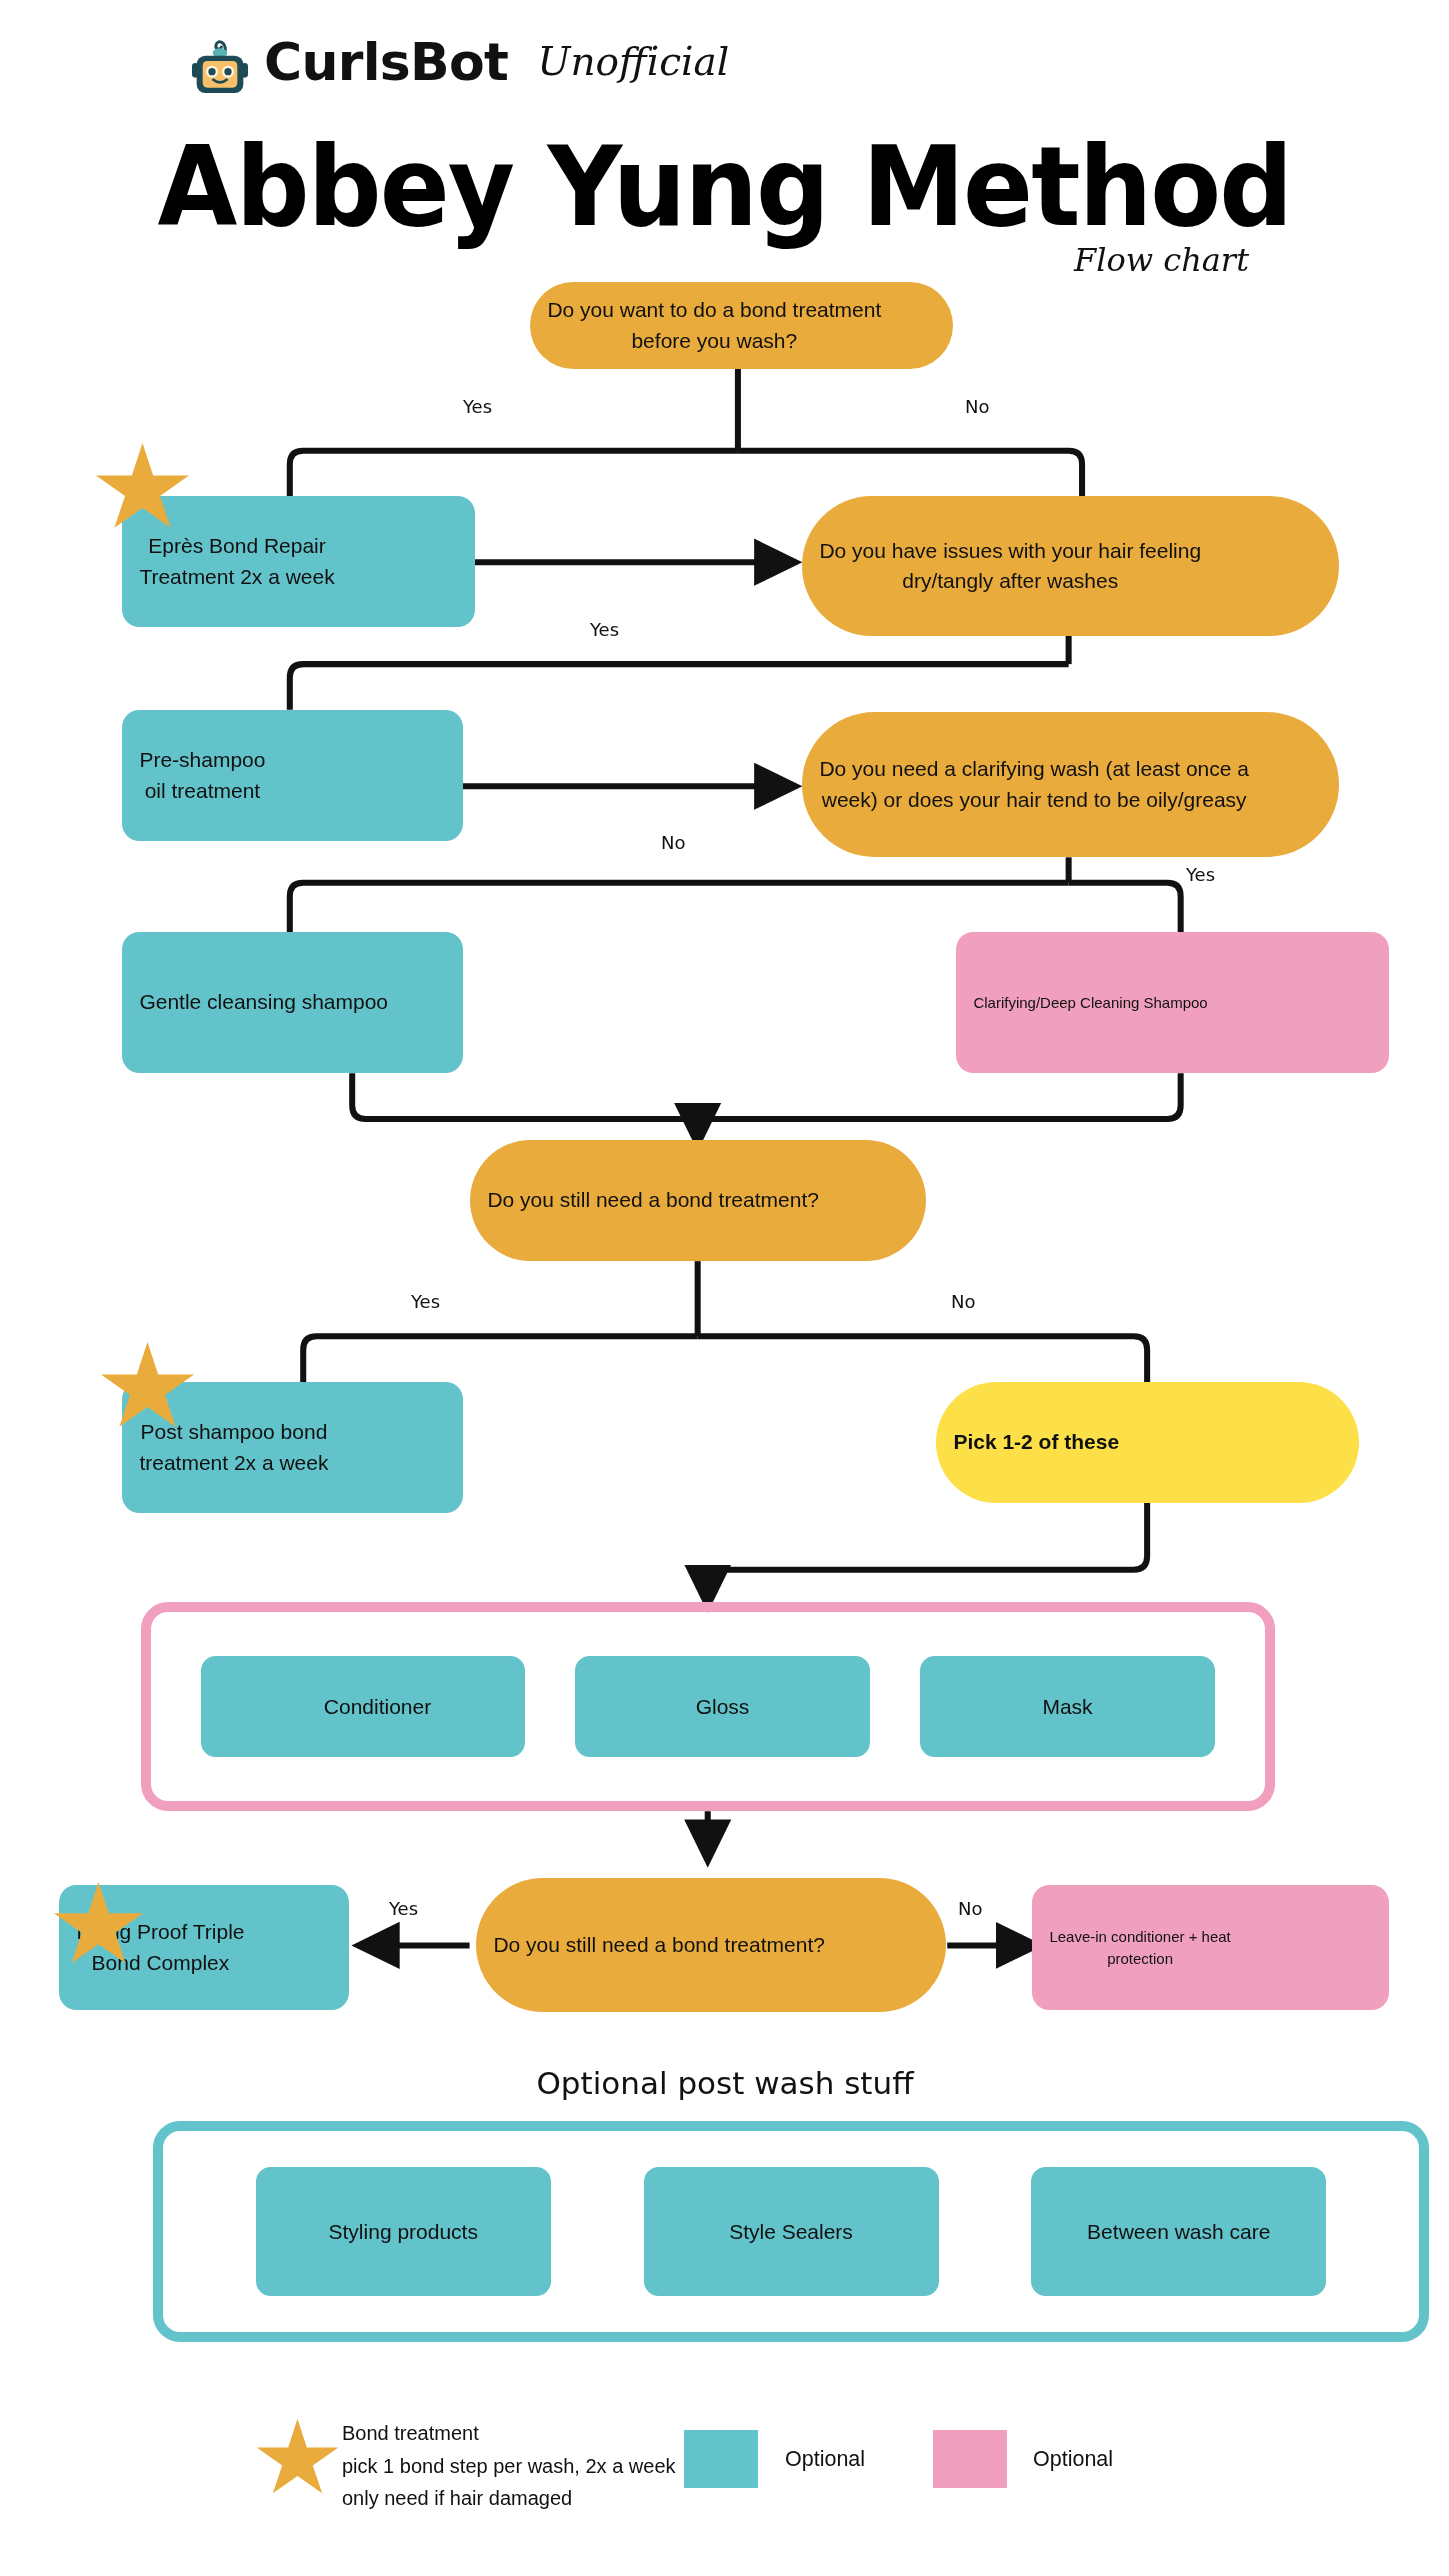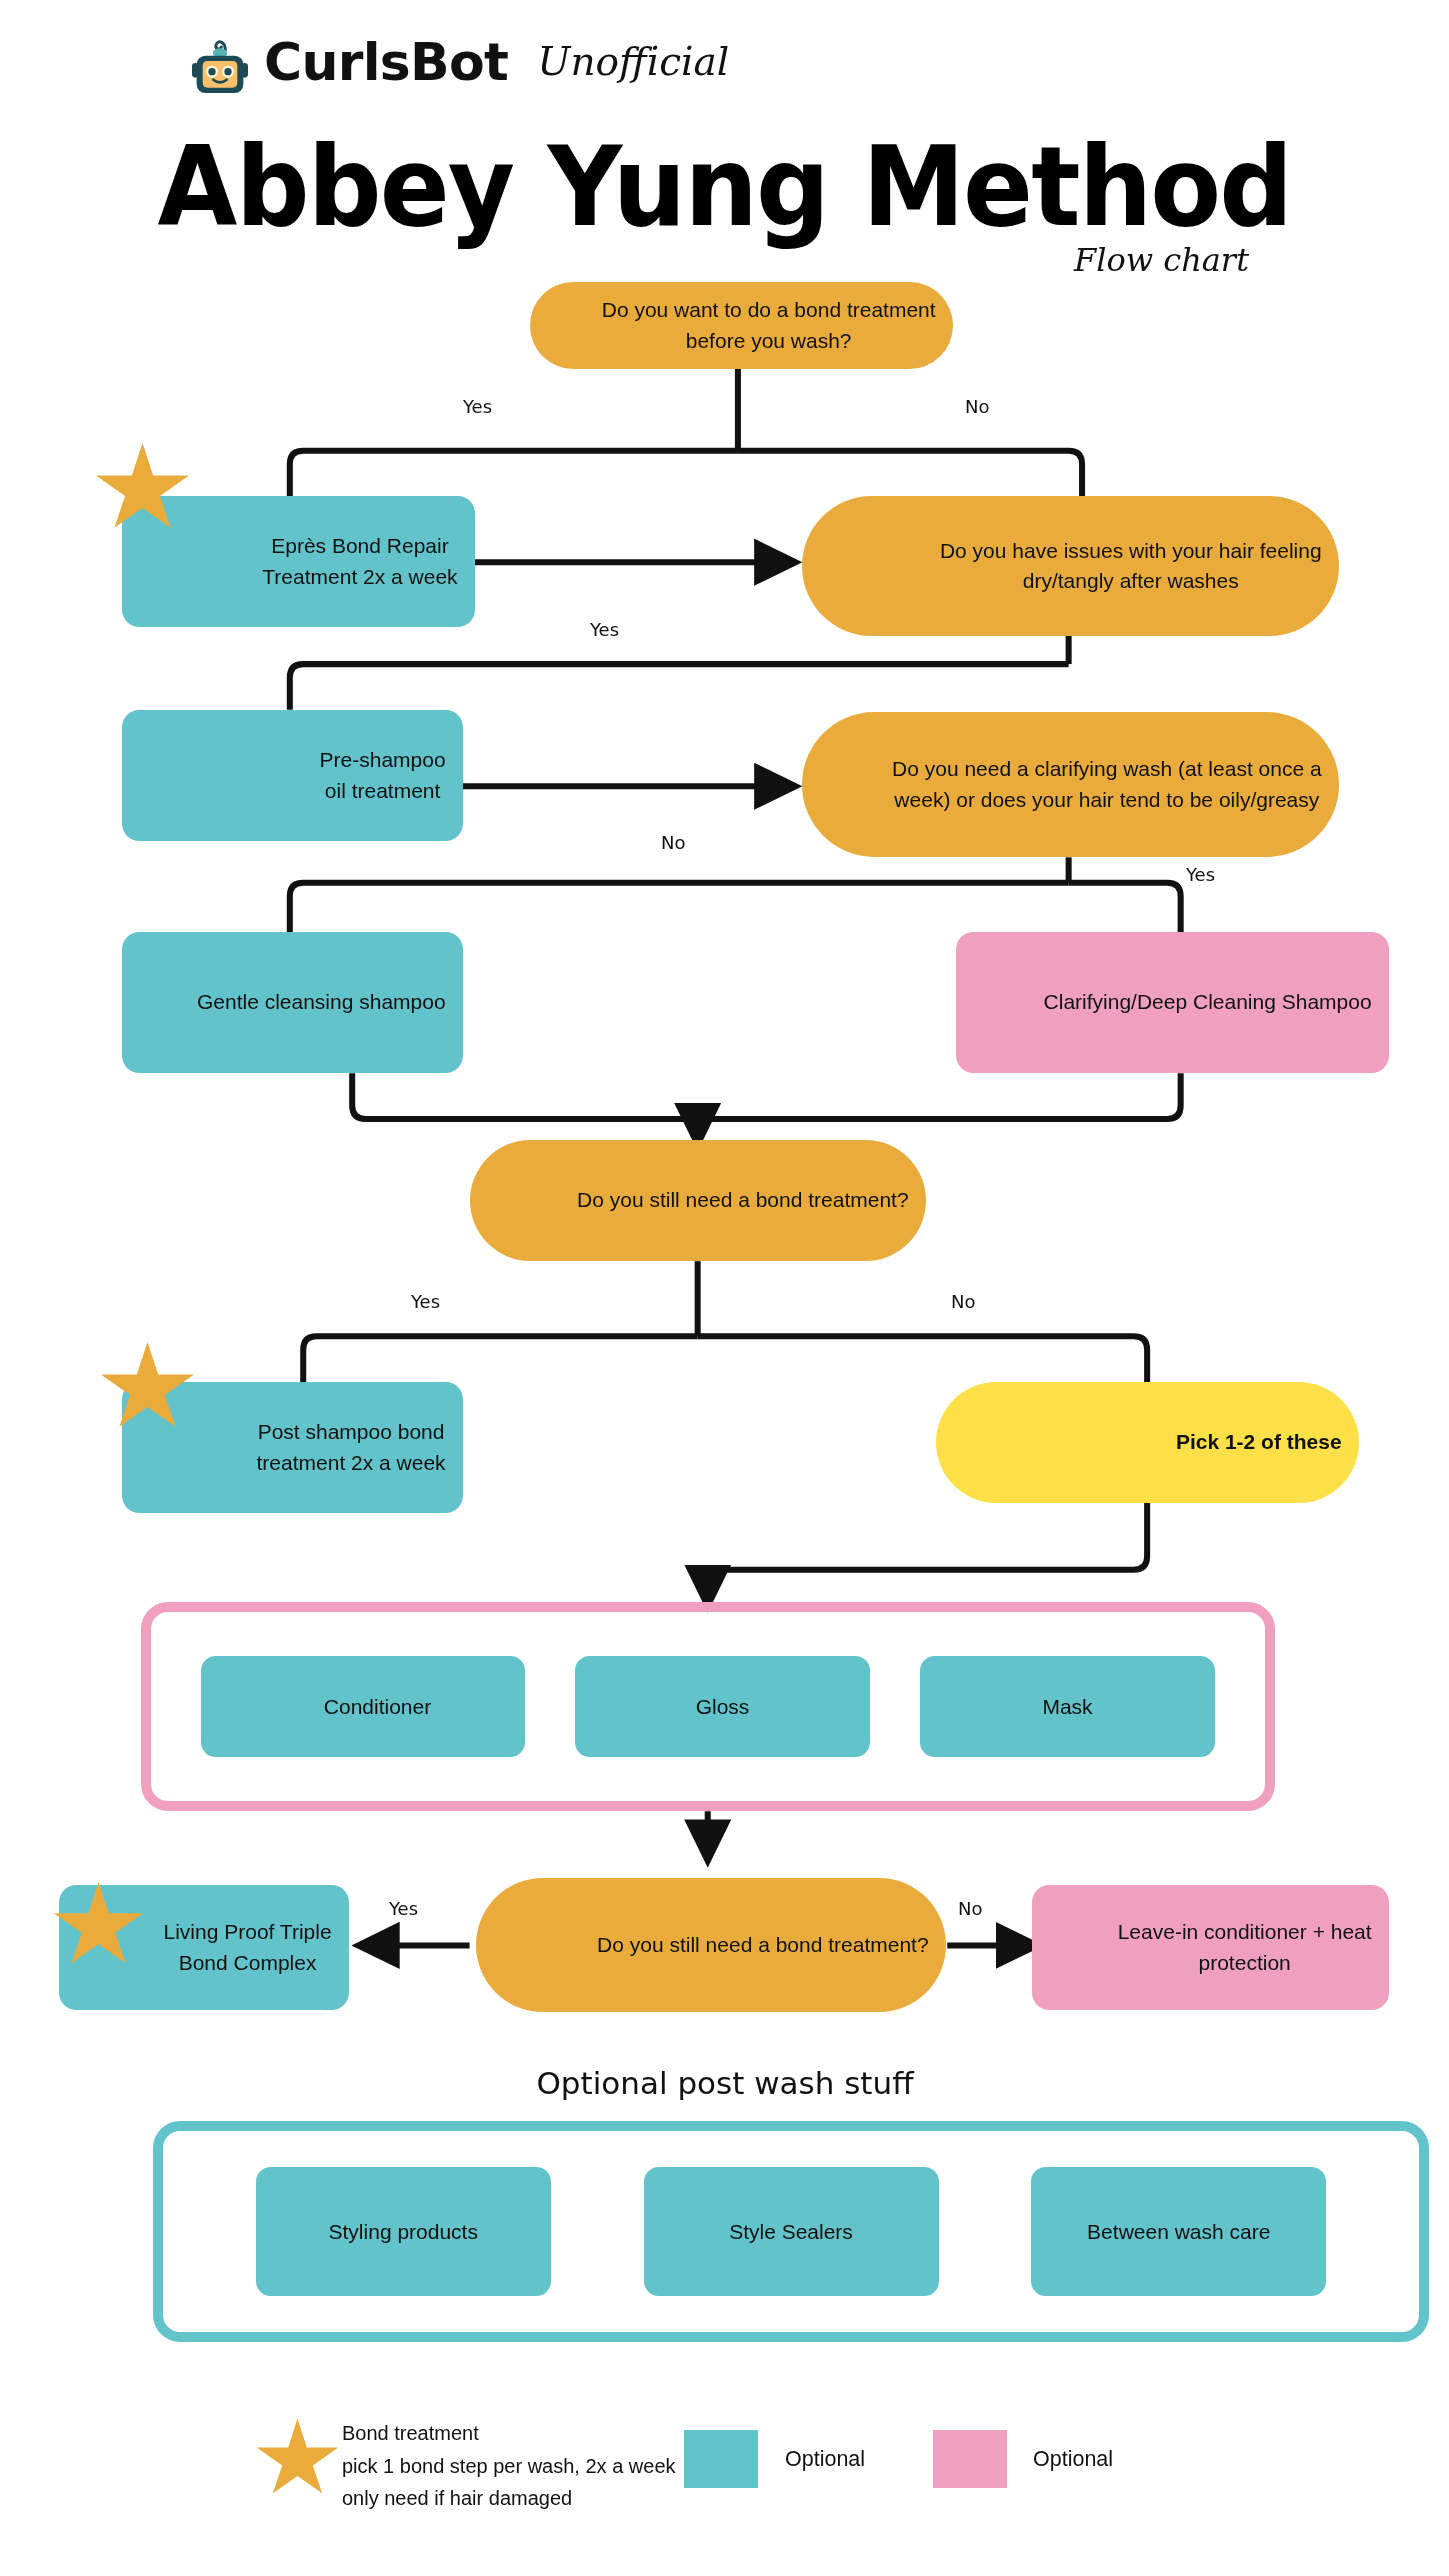--- a/index.html
+++ b/index.html
@@ -11,26 +11,26 @@
   .brand{position:absolute;left:188px;top:25.5px;display:flex;align-items:center;gap:12px;}
   .brand-name{font-family:"DejaVu Sans", sans-serif;font-weight:bold;font-size:52px;letter-spacing:-0.7px;color:#111;}
   .brand-unofficial{font-family:"DejaVu Serif", serif;font-style:italic;font-size:39px;color:#111;margin-left:17.4px;}
   .title{position:absolute;left:0;right:0;top:122px;text-align:center;
          font-family:"DejaVu Sans", sans-serif;font-weight:bold;font-size:111px;
          letter-spacing:-2px;color:#000;transform:scaleX(0.93);}
   .subtitle{position:absolute;right:200px;top:241px;font-family:"DejaVu Serif", serif;
             font-style:italic;font-size:32px;color:#111;}
 
   
-  .node{position:absolute;display:flex;align-items:center;justify-content:flex-end;
+  .node{position:absolute;display:flex;align-items:center;justify-content:flex-start;
         text-align:center;box-sizing:border-box;line-height:1.45;z-index:4;}
   .node span{display:block;padding:0 17.4px;white-space:pre-line;}
   .decision{background:#E9AB3C;border-radius:6708px;font-size:21px;}
   .optionbox{background:#63C3CA;border-radius:17.4px;font-size:21px;}
-  .requiredbox{background:#F0A0BE;border-radius:17.4px;font-size:21px;}
+  .requiredbox{background:#F0A0BE;border-radius:17.4px;font-size:15px;}
   .roundteal{background:#fde047;border-radius:6708px;font-size:21px;font-weight:bold;}
   svg.conn{position:absolute;z-index:3;overflow:visible;}
   .edgelabel{position:absolute;font-size:18px;color:#111;z-index:6;
              font-family:"DejaVu Sans", sans-serif;}
 
   
   .star{position:absolute;z-index:7;
         background:#E9AB3C;
         clip-path:polygon(50% 0%,61% 35%,98% 35%,68% 57%,79% 91%,50% 70%,21% 91%,32% 57%,2% 35%,39% 35%);}
 

